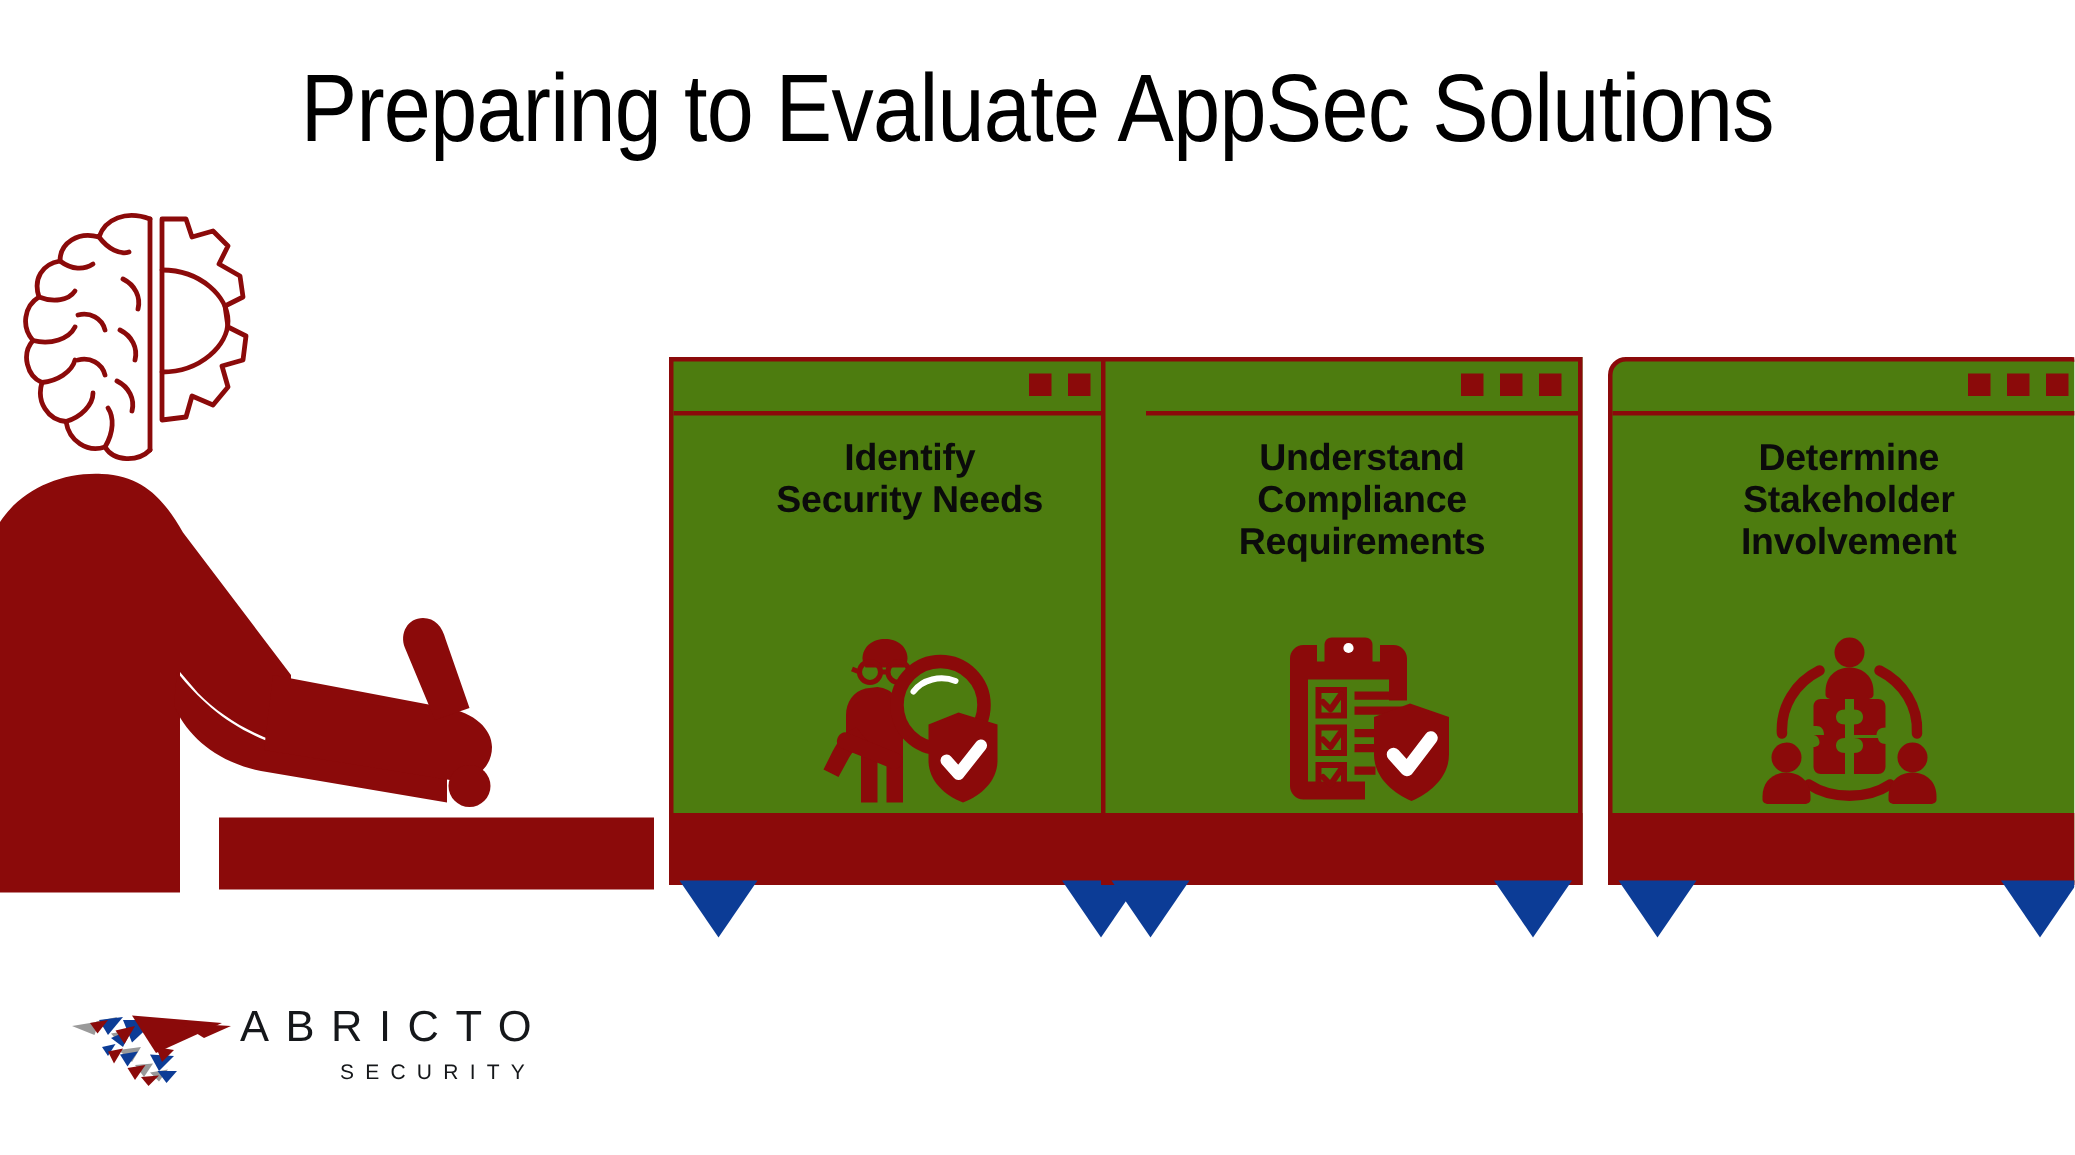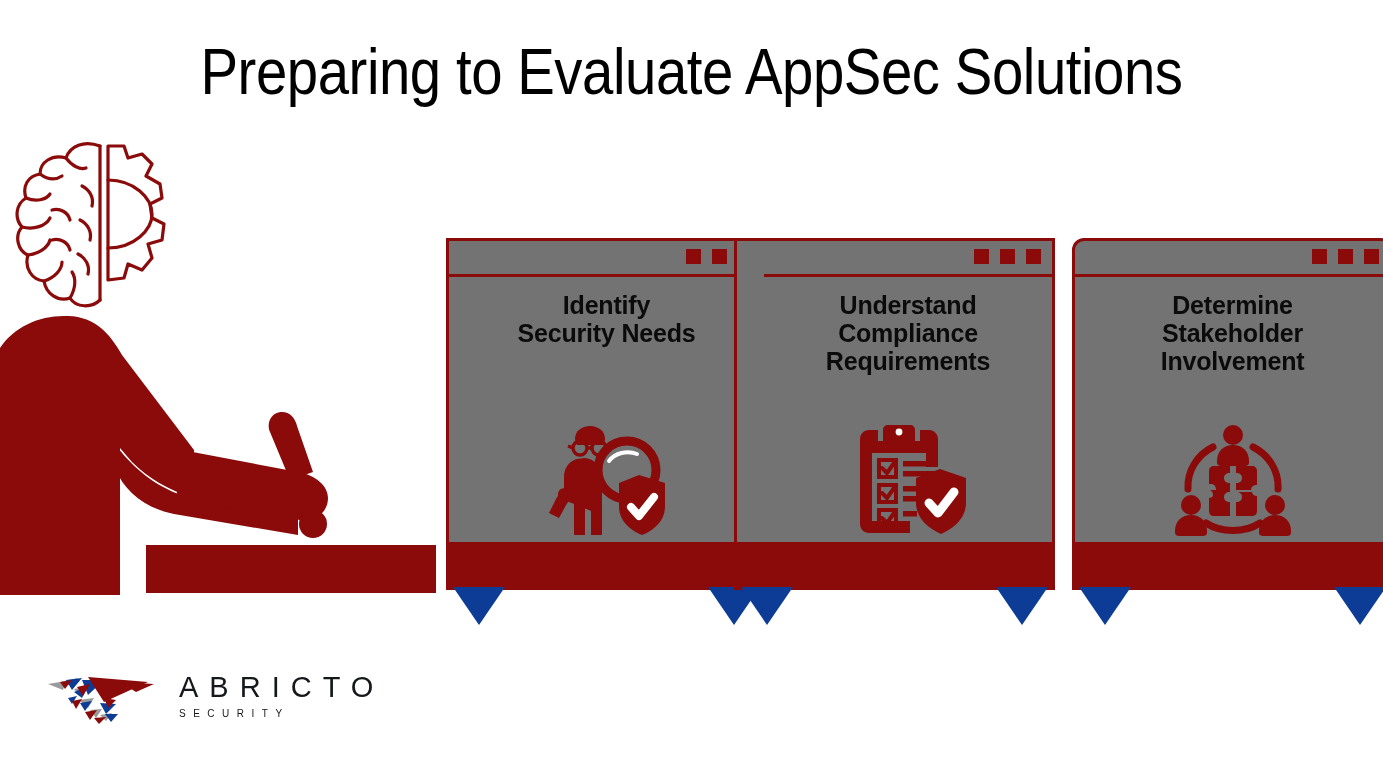--- a/index.html
+++ b/index.html
@@ -55,21 +55,21 @@
   }
 
   
   .card {
     position: absolute;
     top: 238px;
     width: 321px;
     height: 352px;
     border: 3px solid #8B0A0A;
     box-sizing: border-box;
-    background: #737373;
+    background: #4d7c0f;
   }
   #card-1 { left: 446px; }
   #card-2 { left: 734px; padding-left: 27px; }
   #card-3 { left: 1072px; border-radius: 12px; }
 
   .card-titlebar {
     position: relative;
     height: 36px;
     border-bottom: 3px solid #8B0A0A;
     box-sizing: border-box;
@@ -137,34 +137,35 @@
 
   
   #logo {
     position: absolute;
     left: 44px;
     top: 668px;
     display: flex;
     align-items: center;
   }
   #logo-mark { width: 112px; height: 56px; }
-  #logo-text { margin-left: 23px; line-height: 1; }
+  #logo-text { margin-left: 4px; line-height: 1; }
   #logo-word {
     font-family: "Liberation Sans", sans-serif;
     font-size: 29px;
     font-weight: 400;
     letter-spacing: 11px;
     color: #15171a;
   }
   #logo-sub {
     font-family: "Liberation Sans", sans-serif;
-    font-size: 10px;
+    font-size: 14px;
     font-weight: 400;
     letter-spacing: 7.5px;
     color: #15171a;
+    text-align: right;
     margin-top: 7px;
     padding-right: 8px;
   }
 </style>
 </head>
 <body>
 
 <div id="slide">
 
   <div id="slide-title">Preparing to Evaluate AppSec Solutions</div>

